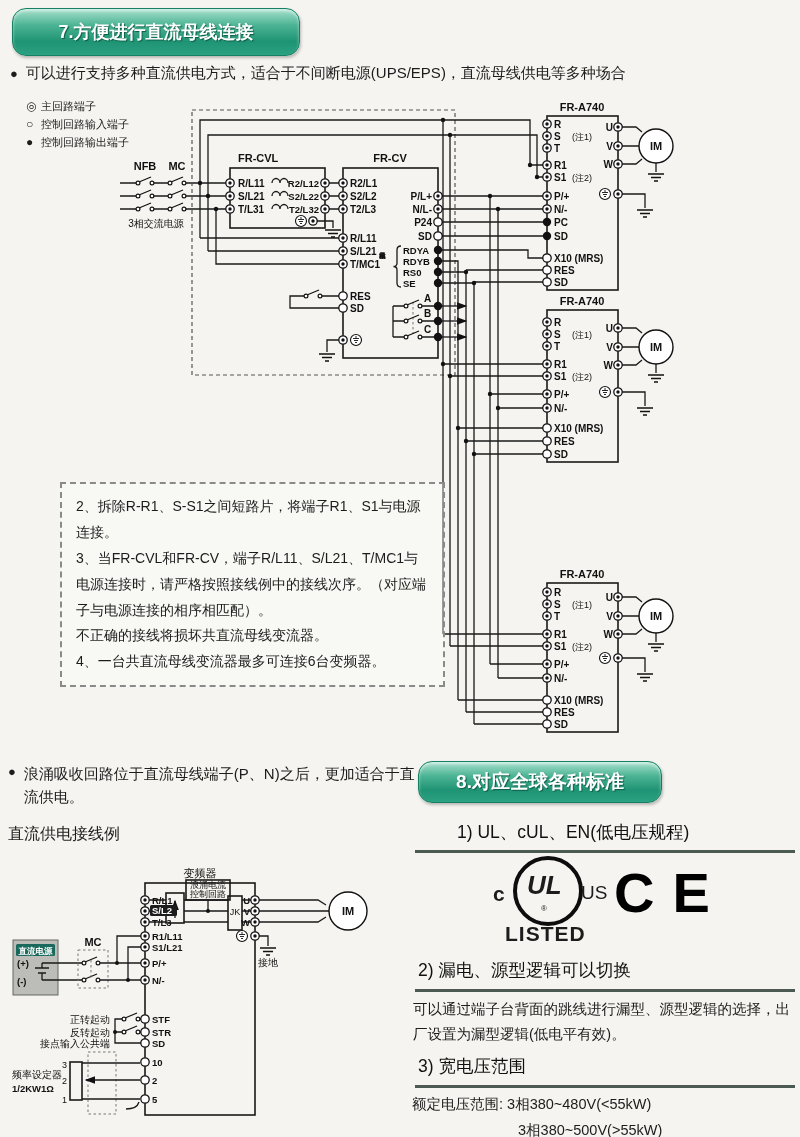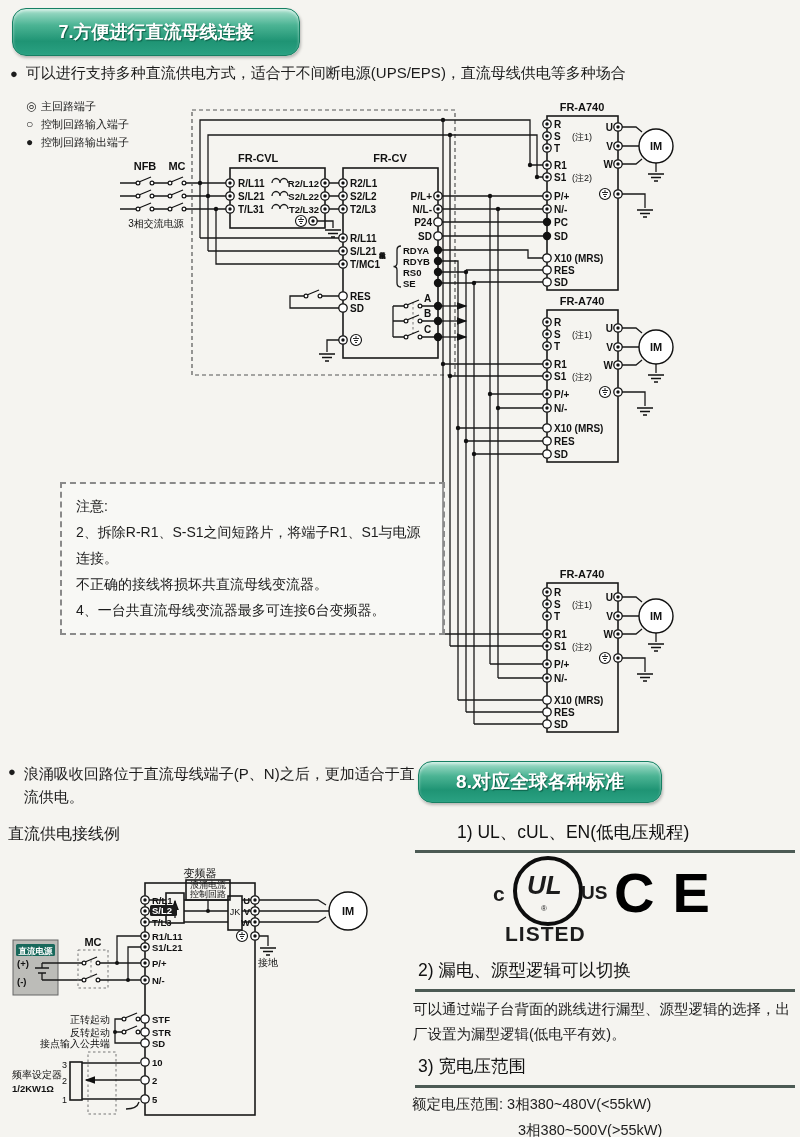--- a/index.html
+++ b/index.html
@@ -30,21 +30,21 @@
   #r1{top:850px;} #r2{top:989px;} #r3{top:1085px;}
   #b2{left:413px;top:997px;width:383px;font-size:14.5px;line-height:1.7;}
   #volt{left:412px;top:1091px;font-size:14.5px;line-height:1.8;}
   #volt .ind{padding-left:106px;}
   #ul-mark{left:487px;top:856px;width:122px;height:88px;}
   #ul-mark .circ{position:absolute;left:26px;top:0;width:62px;height:62px;border:4px solid #0d0d0d;
                  border-radius:50%;}
   #ul-mark .ultxt{position:absolute;left:40px;top:14px;font-size:26px;font-weight:bold;font-style:italic;}
   #ul-mark .reg{position:absolute;left:54px;top:48px;font-size:8px;}
   #ul-mark .cc{position:absolute;left:6px;top:26px;font-size:21px;font-weight:bold;}
-  #ul-mark .us{position:absolute;left:94px;top:26px;font-size:19px;font-weight:bold;}
+  #ul-mark .us{position:absolute;left:94px;top:26px;font-size:19px;font-weight:normal;}
   #ul-mark .listed{position:absolute;left:18px;top:66px;font-size:21px;font-weight:bold;letter-spacing:1px;}
   #ce-mark{left:614px;top:860px;font-size:56px;font-weight:bold;letter-spacing:18px;color:#000000;}
   
   text{font-family:"Liberation Sans","DejaVu Sans",sans-serif;fill:#111;}
   .w{stroke:#1a1a1a;stroke-width:1.3;fill:none;}
   .bx{stroke:#1a1a1a;stroke-width:1.6;fill:none;}
   .dsh{stroke:#555;stroke-width:1.2;fill:none;stroke-dasharray:4 3;}
   .dsh2{stroke:#777;stroke-width:1;fill:none;stroke-dasharray:2.5 2.5;}
   .tl{font-size:10px;font-weight:bold;}
   .tl9{font-size:9.5px;font-weight:bold;}
@@ -436,22 +436,22 @@
   <span>可以进行支持多种直流供电方式，适合于不间断电源(UPS/EPS)，直流母线供电等多种场合</span>
 </div>
 
 <div id="legend" class="ov">
   <div><span class="sym">◎</span><span>主回路端子</span></div>
   <div><span class="sym">○</span><span>控制回路输入端子</span></div>
   <div><span class="sym">●</span><span>控制回路输出端子</span></div>
 </div>
 
 <div id="notes" class="ov">
-  <div>注意:</div>
   <div>2、拆除R-R1、S-S1之间短路片，将端子R1、S1与电源连接。</div>
+  <div>3、当FR-CVL和FR-CV，端子R/L11、S/L21、T/MC1与电源连接时，请严格按照接线例中的接线次序。（对应端子与电源连接的相序相匹配）。</div>
   <div>不正确的接线将损坏共直流母线变流器。</div>
   <div>4、一台共直流母线变流器最多可连接6台变频器。</div>
 </div>
 
 <div id="surge-p" class="ov blt">
   <span class="dot">●</span>
   <span>浪涌吸收回路位于直流母线端子(P、N)之后，更加适合于直流供电。</span>
 </div>
 
 <div id="ex-title" class="ov">直流供电接线例</div>

